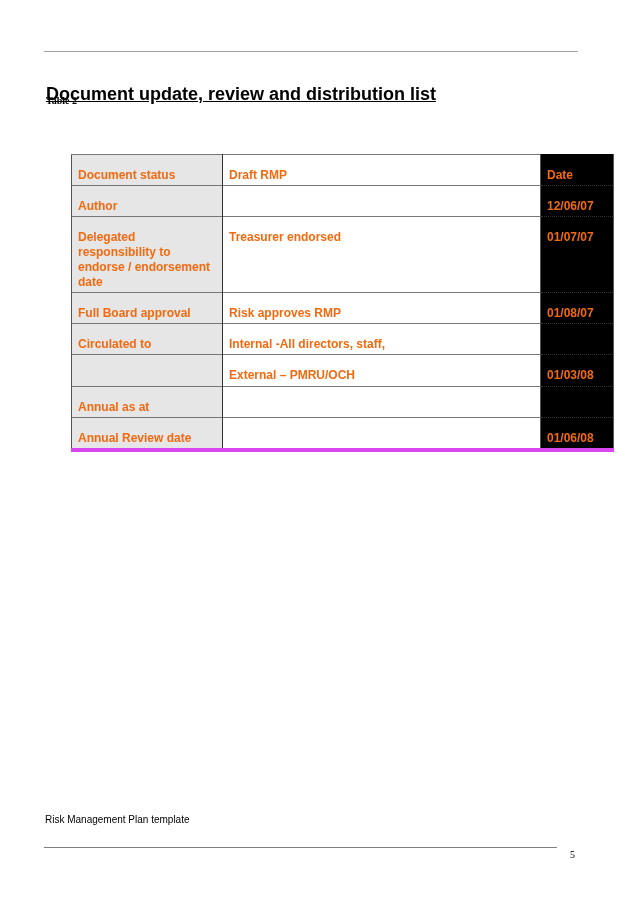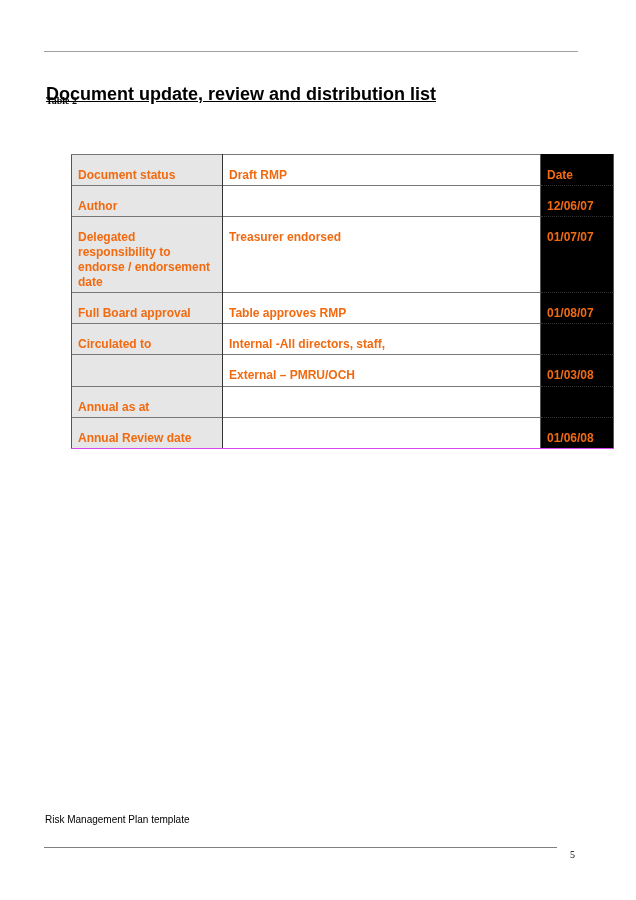--- a/index.html
+++ b/index.html
@@ -8,21 +8,21 @@
   .title { position:absolute; left:46px; top:84px; font-size:18px; font-weight:bold; color:#000; white-space:nowrap;text-decoration:underline; }
   .caption { position:absolute; left:46px; top:94px; margin-top:0; top:95px; font-family:"Liberation Serif", serif; font-size:10px; font-weight:bold; color:#000;text-align:center; }
   .caption { top:95px; }
   table.dist { position:absolute; left:39px; top:154px; width:543px; border-collapse:collapse; table-layout:fixed;margin-left:32px; }
   table.dist td { padding:0 6px; vertical-align:top; font-size:12px; font-weight:bold; color:#f26a10; line-height:15px; }
   td.c1 { width:138px; background:#e6e6e6; border-left:1px solid #555; border-right:1px solid #333; }
   td.c2 { width:305px; background:#fff; border-right:1px solid #555; }
   td.c3 { background:#000; border-right:1px solid #555; }
   tr td { border-top:1px solid #777; }
   tr.first td { border-top:1px solid #777; }
-  tr:last-child td { border-bottom:1px solid #d946ef; }
+  tr:last-child td { border-bottom:4px solid #d946ef; }
   td.c3 { border-top:1px dotted #333 !important; }
   tr.first td.c3 { border-top:1px solid #000 !important; }
   .cell { padding-top:13px; padding-bottom:2px; }
   .footer-rule { position:absolute; left:44px; top:847px; width:513px; height:1px; background:#808080; }
   .footer-text { position:absolute; left:45px; top:814px; font-size:10px; color:#000; }
   .page-num { position:absolute; left:570px; top:849px; font-family:"Liberation Serif", serif; font-size:10px; color:#000; }
 </style>
 </head>
 <body>
 
@@ -63,21 +63,21 @@
         </td>
       <td class="c3">
           <div class="cell">01/07/07</div>
         </td>
     </tr>
     <tr style="height:31px">
       <td class="c1">
           <div class="cell">Full Board approval</div>
         </td>
       <td class="c2">
-          <div class="cell">Table approves RMP</div>
+          <div class="cell">Risk approves RMP</div>
         </td>
       <td class="c3">
           <div class="cell">01/08/07</div>
         </td>
     </tr>
     <tr style="height:31px">
       <td class="c1">
           <div class="cell">Circulated to</div>
         </td>
       <td class="c2">

